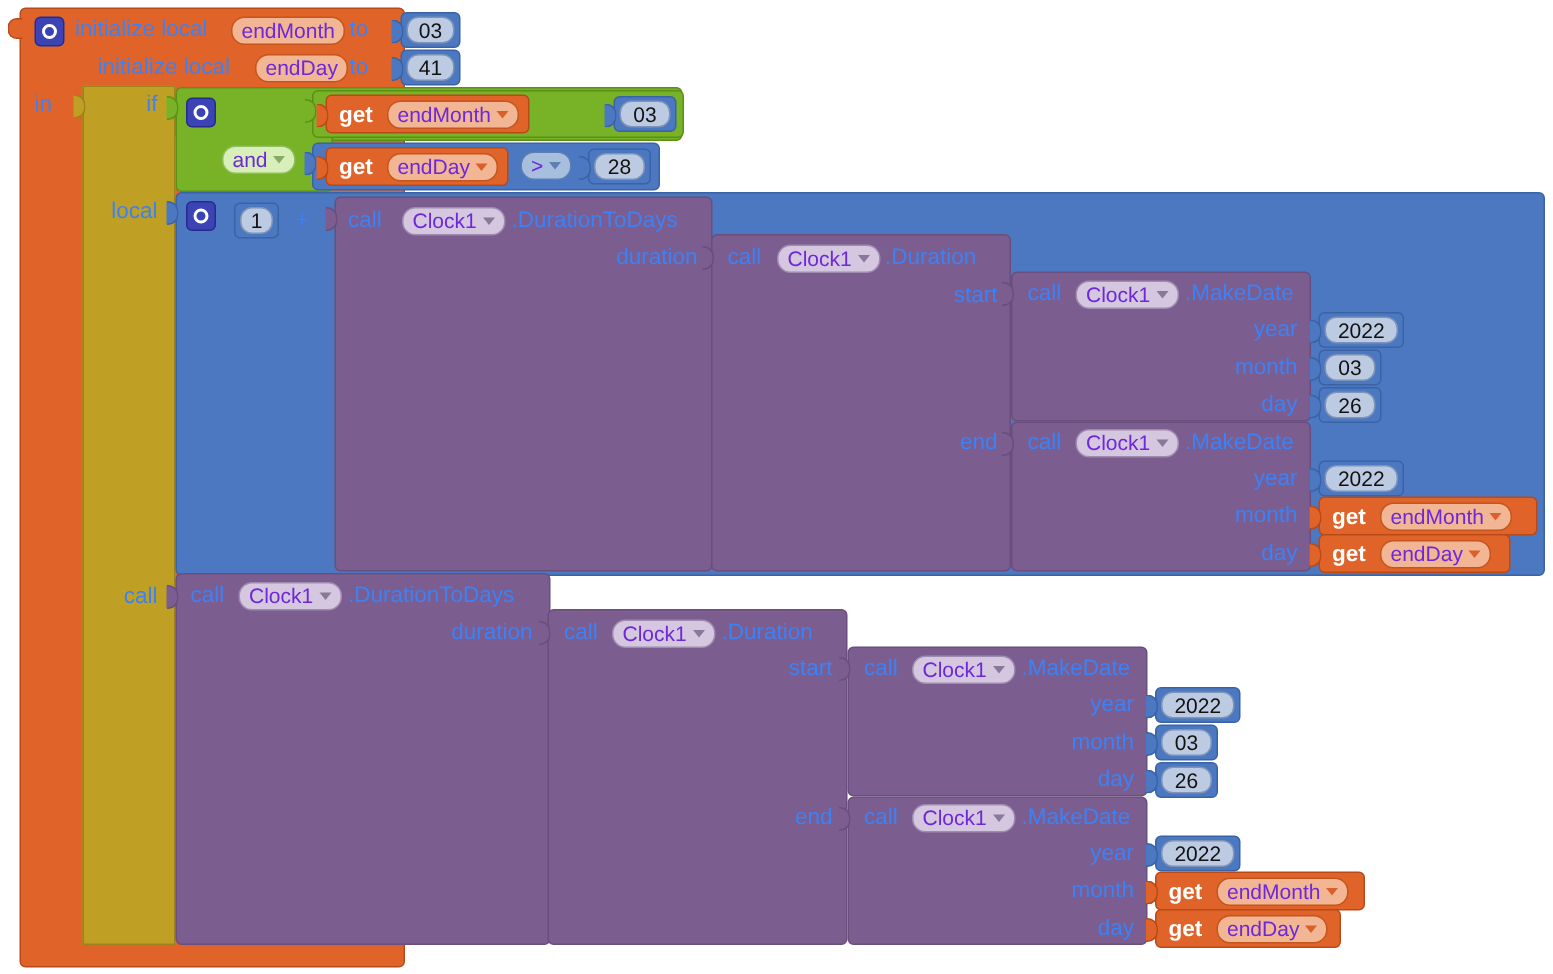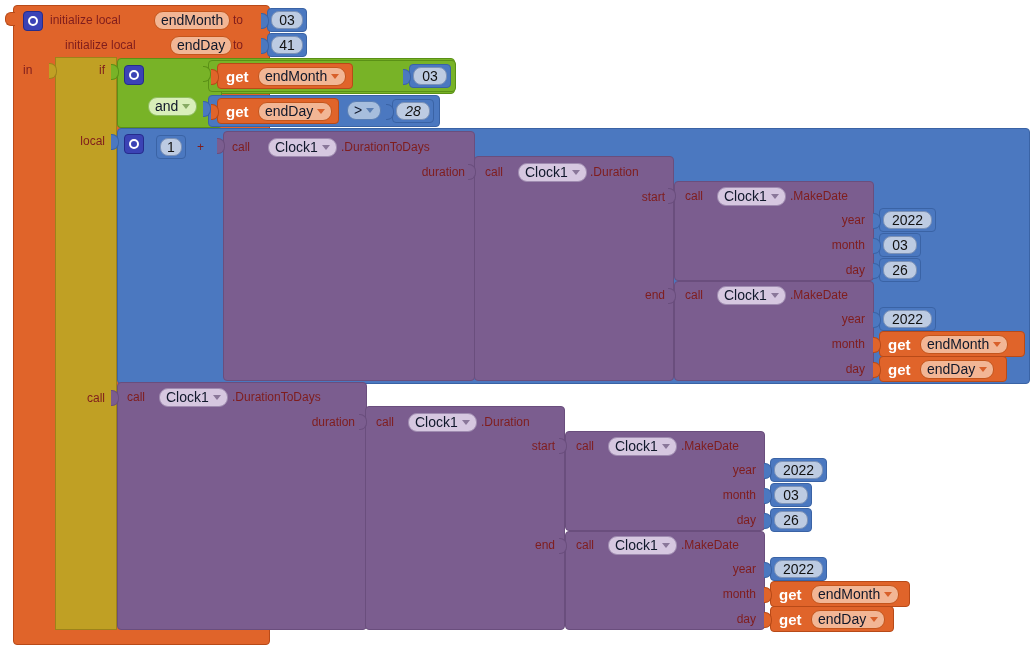--- a/index.html
+++ b/index.html
@@ -16,34 +16,34 @@
   .c-math  {background:#4b78c0;}            
   .c-comp  {background:#7b5d8f;}            
 
   .brd-var  {border:1px solid #b84a18;}
   .brd-ctrl {border:1px solid #9d821a;}
   .brd-logic{border:1px solid #5a9016;}
   .brd-math {border:1px solid #3a63a5;}
   .brd-comp {border:1px solid #6a4e7d;}
 
   
-  .lbl{position:absolute;color:#7f1d1d;font-size:12px;line-height:16px;white-space:nowrap;}
+  .lbl{position:absolute;color:#3b82f6;font-size:15px;line-height:16px;white-space:nowrap;}
   .lbl.r{text-align:right;}
 
   
   .gear{position:absolute;width:18px;height:18px;border-radius:4px;
         background:#3b43b5;border:1px solid #252c8c;}
   .gear:before{content:"";position:absolute;left:4px;top:4px;width:10px;height:10px;
         border-radius:50%;border:2px solid #fff;box-sizing:border-box;}
   .gear:after{content:"";position:absolute;left:7.5px;top:7.5px;width:3px;height:3px;
         border-radius:50%;background:#3b43b5;}
 
   
   .chip{position:absolute;height:19px;border-radius:9px;box-sizing:border-box;
-        font-size:14px;line-height:17px;color:#0f172a;padding:0 6px;white-space:nowrap;}
+        font-size:14px;line-height:17px;color:#6d28d9;padding:0 6px;white-space:nowrap;}
   .chip.var{background:#f2b695;border:1px solid #c4551c;}
   .chip.comp{background:#d6c7e0;border:1px solid #9f8bb0;}
   .chip.logic{background:#d9efb9;border:1px solid #8fbd5f;margin-top:32px;}
   .chip.math{background:#a7bedd;border:1px solid #5a7fb5;}
   .tri{display:inline-block;margin-left:4px;border-left:4px solid transparent;
        border-right:4px solid transparent;border-top:5px solid;vertical-align:2px;}
   .tri.var{border-top-color:#d8602a;}
   .tri.comp{border-top-color:#8a7799;}
   .tri.logic{border-top-color:#87ab63;}
   .tri.math{border-top-color:#5b7fb3;}
@@ -122,21 +122,21 @@
   <div class="blk c-math brd-math" style="left:208px;top:95px;width:232px;height:32px;border-radius:4px;"></div>
   <div class="get" style="left:217px;top:98px;width:122px;">
     <span class="g">get</span>
     <span class="chip var" style="left:40px;top:3px;">
       <span>endDay</span><i class="tri var"></i>
     </span>
   </div>
   <div class="chip math" style="left:347px;top:101px;">
     <span>&gt;</span><i class="tri math"></i>
   </div>
-  <div class="num" style="left:392px;top:99px;width:42px;font-style:italic;">
+  <div class="num" style="left:392px;top:99px;width:42px;">
     <span>28</span>
   </div>
 
   <div class="blk c-math brd-math" style="left:117px;top:128px;width:913px;height:256px;border-radius:4px;"></div>
   <div class="gear" style="left:124px;top:134px;"></div>
   <div class="num" style="left:156px;top:135px;width:30px;">
     <span>1</span>
   </div>
   <div class="lbl" style="left:197px;top:139px;">+</div>
 

